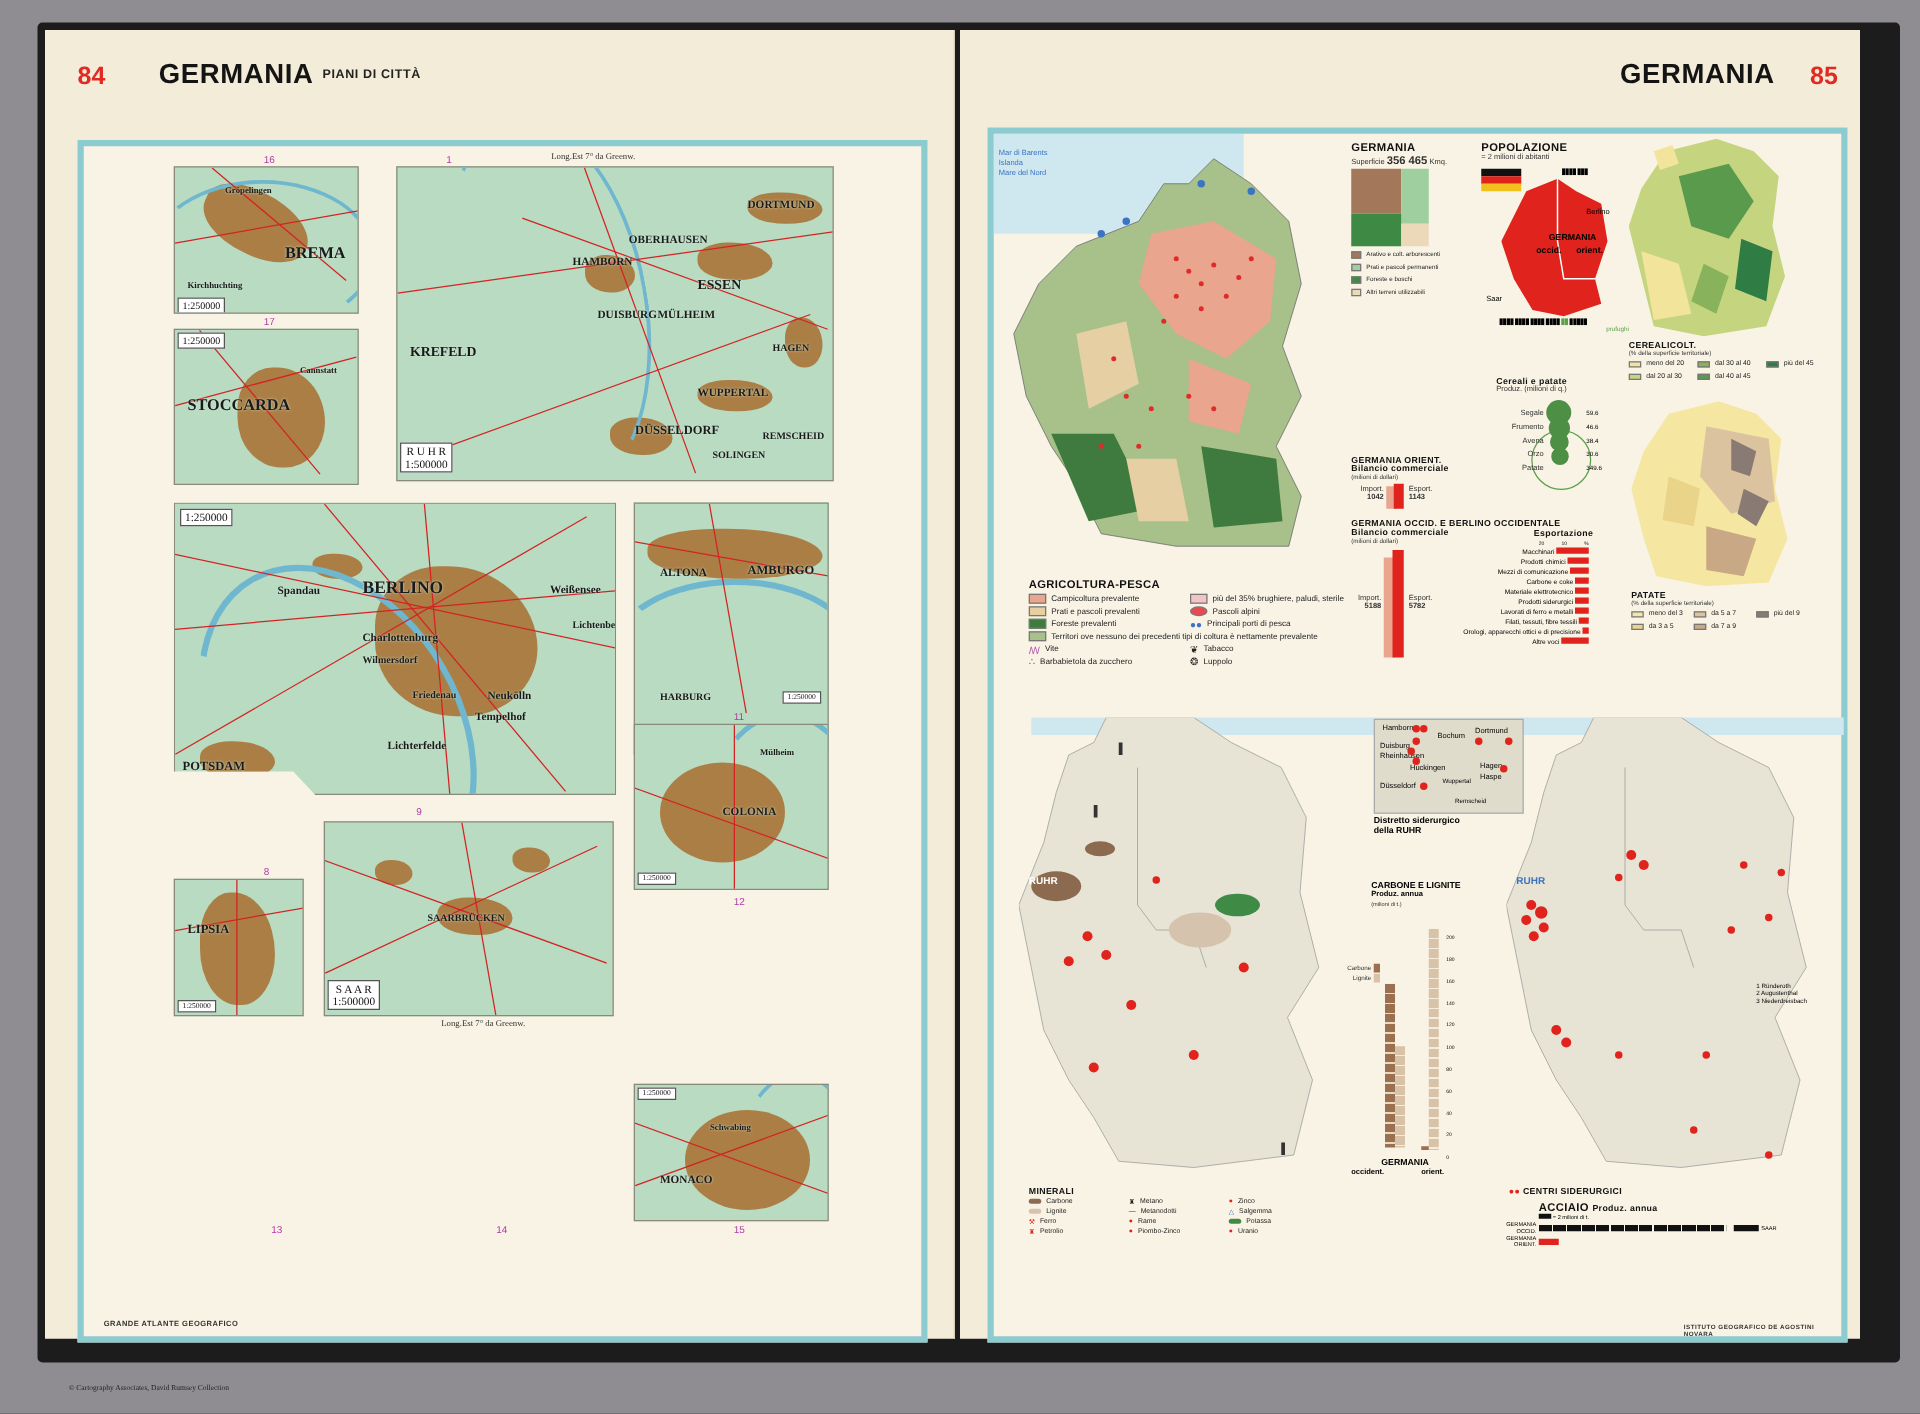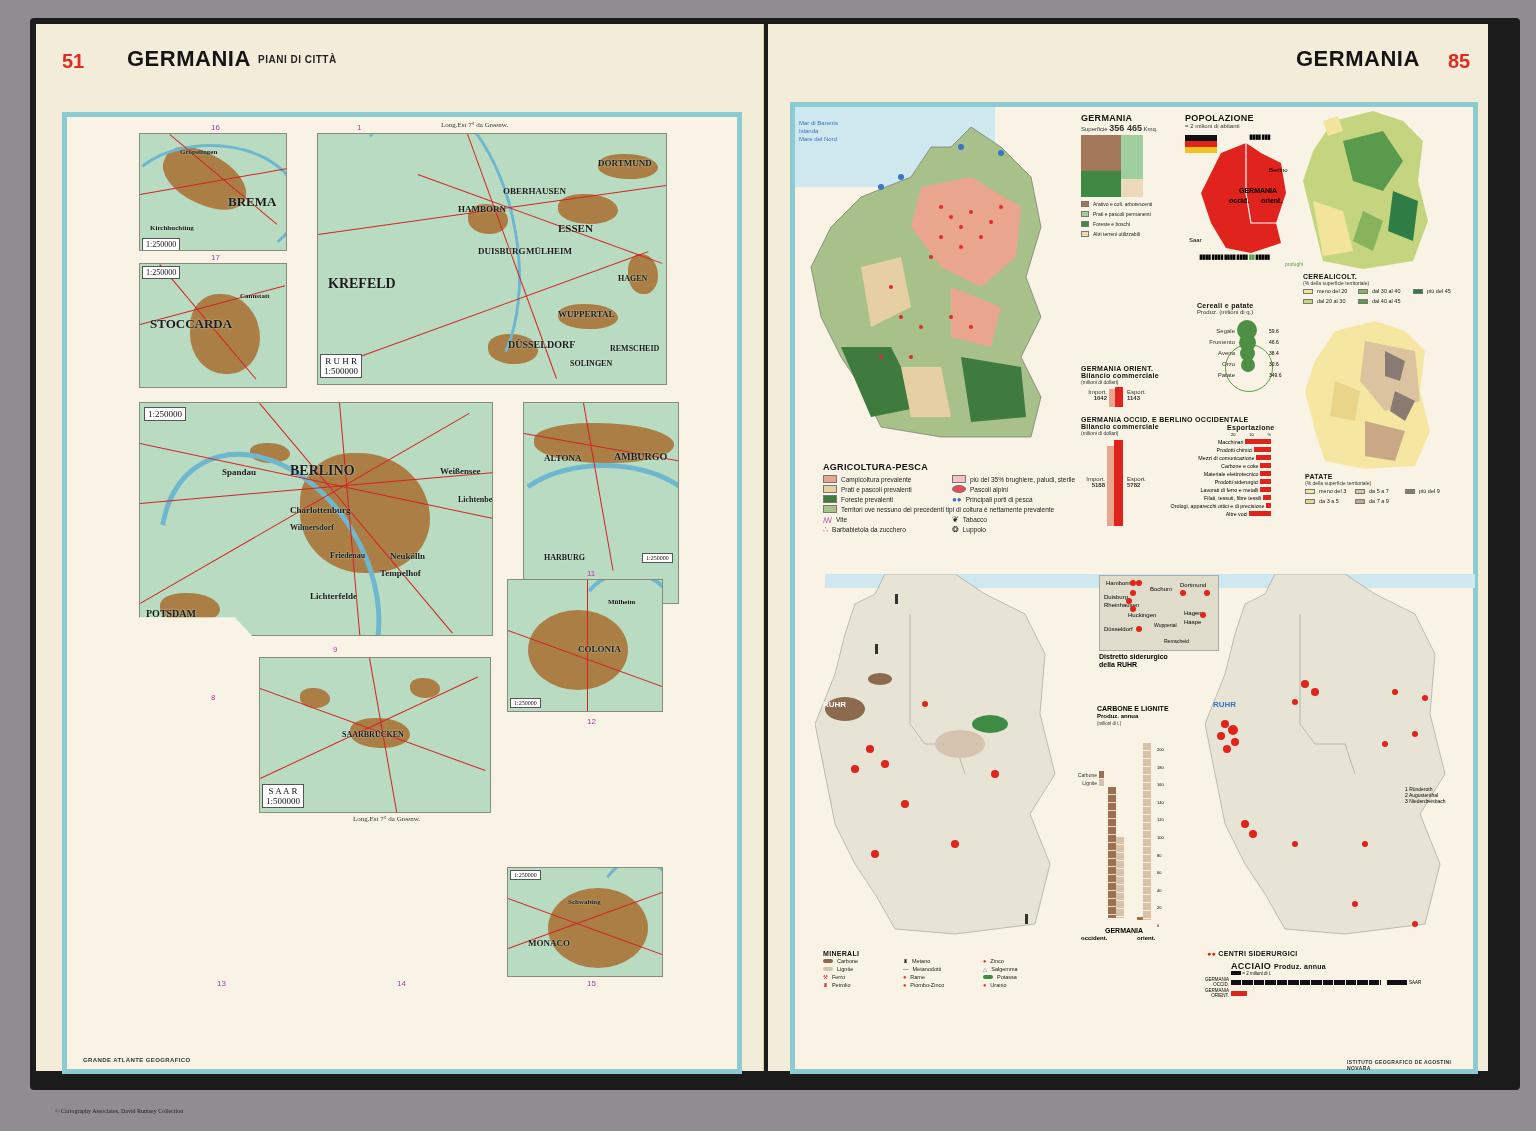--- a/index.html
+++ b/index.html
@@ -28,21 +28,21 @@
 .sw{width:14px;height:8px;border:1px solid #777;display:inline-block}
 .gmap{position:absolute;overflow:hidden}
 .abs{position:absolute}
 </style>
 </head>
 <body>
 
 <div class="book"></div>
 
 <div class="page left">
-  <div class="pgnum" style="left:26px">51</div>
+  <div class="pgnum" style="left:26px">84</div>
   <div class="pgtitle" style="left:91px">GERMANIA</div>
   <div class="pgsub" style="left:222px">PIANI DI CITTÀ</div>
 
   <div class="frame" style="left:26px;top:88px;width:680px;height:962px">
     <div class="longlabel" style="left:374px;top:4px">Long.Est 7° da Greenw.</div>
 
     <div class="gridnum" style="left:144px;top:6px">16</div>
     <div class="map" style="left:72px;top:16px;width:148px;height:118px">
       <div class="urban" style="left:20px;top:20px;width:90px;height:50px;transform:rotate(25deg)"></div>
       <div class="river" style="left:-20px;top:10px;width:180px;height:120px"></div>
@@ -66,21 +66,21 @@
       <div class="road" style="left:0;top:100px;width:360px;transform:rotate(-8deg)"></div>
       <div class="road" style="left:20px;top:230px;width:330px;transform:rotate(-20deg)"></div>
       <div class="road" style="left:150px;top:0;width:260px;transform:rotate(70deg)"></div>
       <div class="road" style="left:100px;top:40px;width:260px;transform:rotate(20deg)"></div>
       <div class="city" style="left:280px;top:24px;font-size:9px">DORTMUND</div>
       <div class="city" style="left:140px;top:70px;font-size:9px">HAMBORN</div>
       <div class="city" style="left:185px;top:52px;font-size:9px">OBERHAUSEN</div>
       <div class="city" style="left:240px;top:88px;font-size:11px">ESSEN</div>
       <div class="city" style="left:160px;top:112px;font-size:9px">DUISBURG</div>
       <div class="city" style="left:208px;top:112px;font-size:9px">MÜLHEIM</div>
-      <div class="city" style="left:10px;top:142px;font-size:14px">KREFELD</div>
+      <div class="city" style="left:10px;top:142px;font-size:11px">KREFELD</div>
       <div class="city" style="left:300px;top:140px;font-size:8px">HAGEN</div>
       <div class="city" style="left:240px;top:175px;font-size:9px">WUPPERTAL</div>
       <div class="city" style="left:190px;top:205px;font-size:10px">DÜSSELDORF</div>
       <div class="city" style="left:252px;top:225px;font-size:8px">SOLINGEN</div>
       <div class="city" style="left:292px;top:210px;font-size:8px">REMSCHEID</div>
       <div class="scale" style="left:2px;top:220px;text-align:center;font-size:9px">
         <div>R U H R</div>
         <div>1:500000</div>
       </div>
     </div>
@@ -113,21 +113,21 @@
       <div class="city" style="left:318px;top:92px;font-size:8px">Lichtenberg</div>
       <div class="city" style="left:150px;top:120px;font-size:8px">Wilmersdorf</div>
       <div class="city" style="left:190px;top:148px;font-size:8px">Friedenau</div>
       <div class="city" style="left:250px;top:148px;font-size:9px">Neukölln</div>
       <div class="city" style="left:240px;top:165px;font-size:9px">Tempelhof</div>
       <div class="city" style="left:170px;top:188px;font-size:9px">Lichterfelde</div>
       <div class="city" style="left:6px;top:205px;font-size:10px">POTSDAM</div>
       <div class="scale" style="left:4px;top:4px;font-size:9px">1:250000</div>
     </div>
 
-    <div class="map" style="left:456px;top:285px;width:156px;height:202px">
+    <div class="map" style="left:440px;top:285px;width:156px;height:202px">
       <div class="urban" style="left:10px;top:20px;width:140px;height:40px"></div>
       <div class="river" style="left:-20px;top:60px;width:200px;height:120px;border-width:5px"></div>
       <div class="road" style="left:0;top:30px;width:160px;transform:rotate(10deg)"></div>
       <div class="road" style="left:60px;top:0;width:170px;transform:rotate(80deg)"></div>
       <div class="city" style="left:20px;top:50px;font-size:9px">ALTONA</div>
       <div class="city" style="left:90px;top:48px;font-size:10px">AMBURGO</div>
       <div class="city" style="left:20px;top:150px;font-size:8px">HARBURG</div>
       <div class="scale" style="left:118px;top:150px;font-size:6px">1:250000</div>
     </div>
 
@@ -136,20 +136,27 @@
       <div class="urban" style="left:20px;top:30px;width:100px;height:80px;border-radius:50%"></div>
       <div class="river" style="left:60px;top:-10px;width:120px;height:150px;border-width:4px"></div>
       <div class="road" style="left:0;top:50px;width:170px;transform:rotate(20deg)"></div>
       <div class="road" style="left:80px;top:0;width:150px;transform:rotate(90deg)"></div>
       <div class="city" style="left:70px;top:64px;font-size:9px">COLONIA</div>
       <div class="city" style="left:100px;top:18px;font-size:7px">Mülheim</div>
       <div class="scale" style="left:2px;top:118px;font-size:6px">1:250000</div>
     </div>
 
     <div class="gridnum" style="left:144px;top:576px">8</div>
+    <div class="map" style="left:72px;top:586px;width:104px;height:110px">
+      <div class="urban" style="left:20px;top:10px;width:60px;height:90px"></div>
+      <div class="road" style="left:0;top:40px;width:110px;transform:rotate(-10deg)"></div>
+      <div class="road" style="left:50px;top:0;width:120px;transform:rotate(90deg)"></div>
+      <div class="city" style="left:10px;top:34px;font-size:10px">LIPSIA</div>
+      <div class="scale" style="left:2px;top:96px;font-size:6px">1:250000</div>
+    </div>
 
     <div class="gridnum" style="left:266px;top:528px">9</div>
     <div class="map" style="left:192px;top:540px;width:232px;height:156px">
       <div class="urban" style="left:90px;top:60px;width:60px;height:30px"></div>
       <div class="urban" style="left:40px;top:30px;width:30px;height:20px"></div>
       <div class="urban" style="left:150px;top:20px;width:30px;height:20px"></div>
       <div class="road" style="left:0;top:30px;width:240px;transform:rotate(20deg)"></div>
       <div class="road" style="left:0;top:120px;width:240px;transform:rotate(-25deg)"></div>
       <div class="road" style="left:110px;top:0;width:160px;transform:rotate(80deg)"></div>
       <div class="city" style="left:82px;top:72px;font-size:8px">SAARBRÜCKEN</div>

